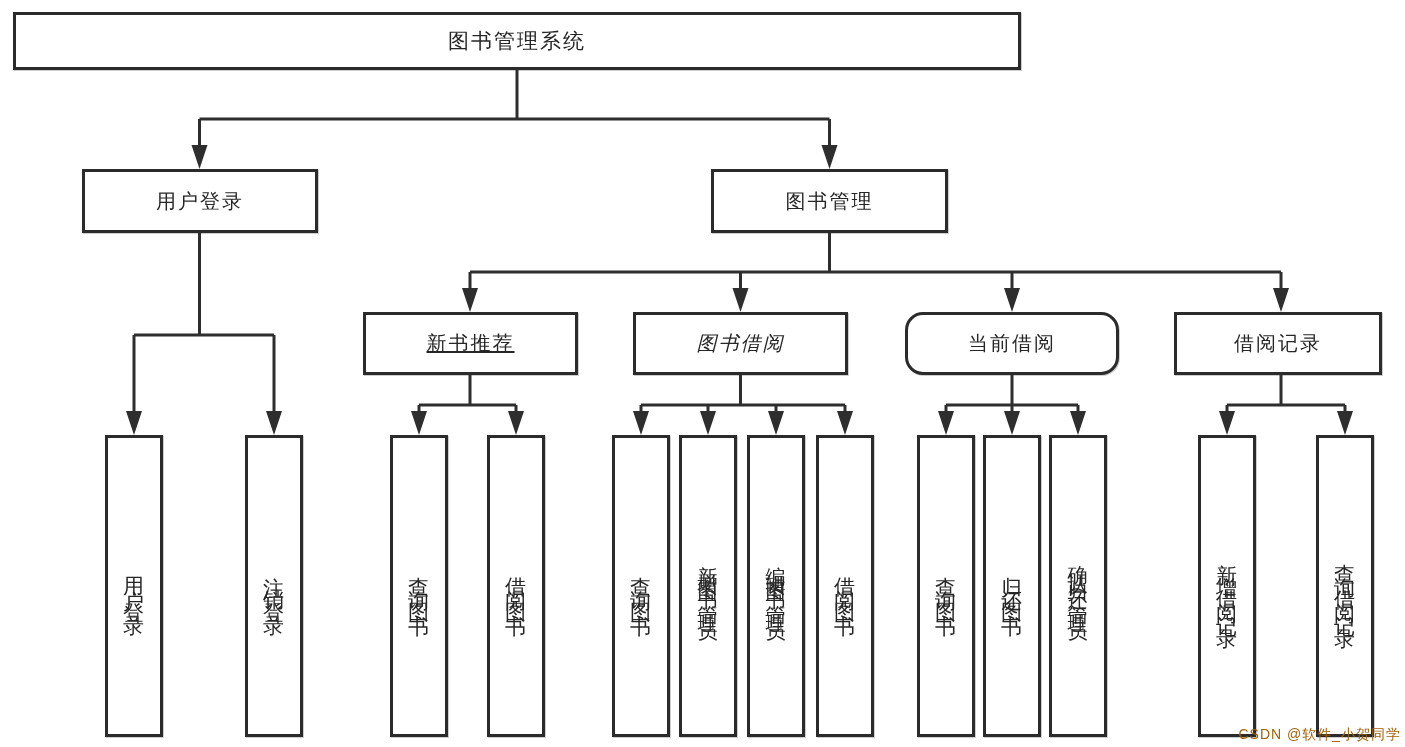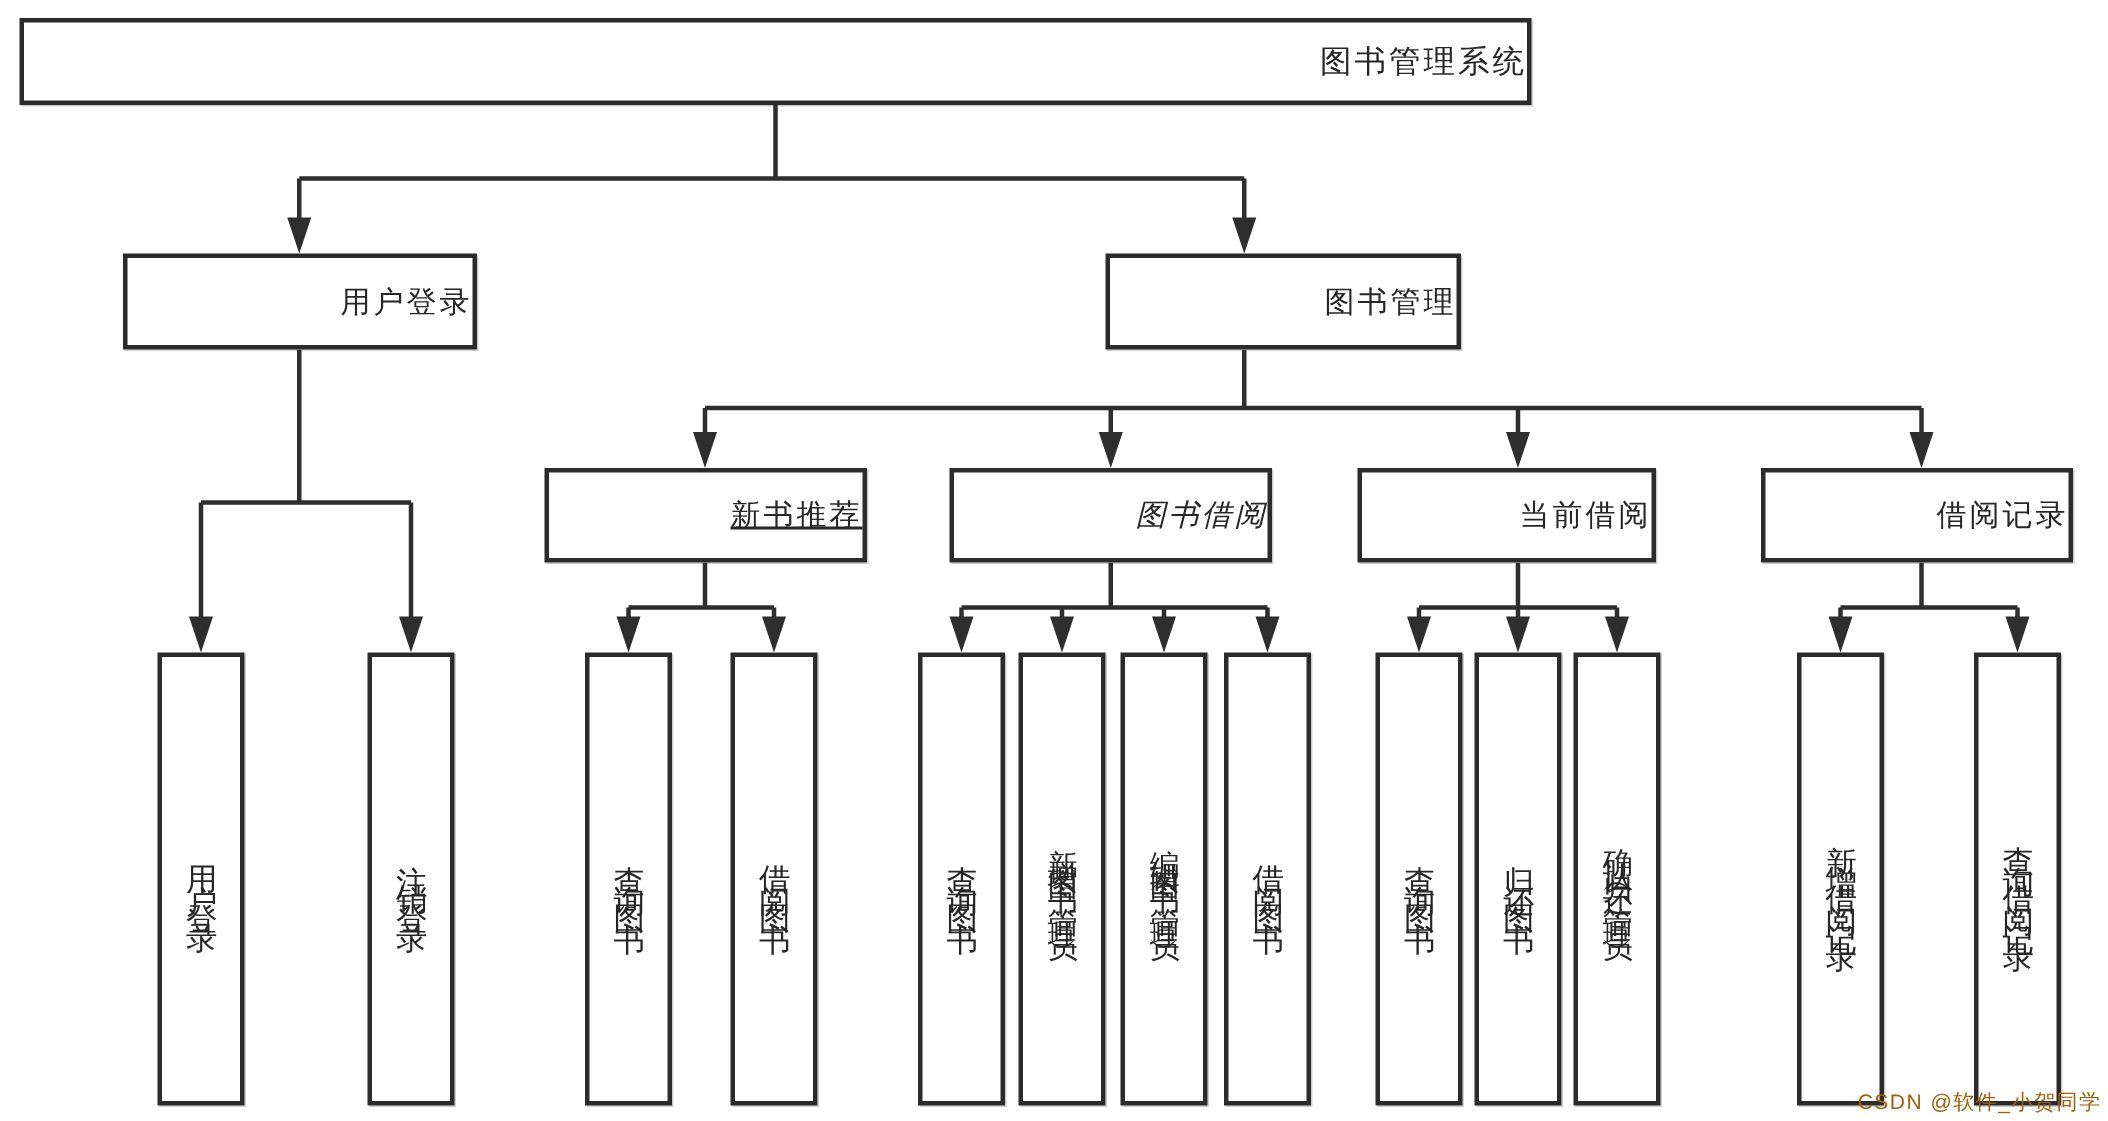--- a/index.html
+++ b/index.html
@@ -21,21 +21,21 @@
     position: absolute;
     box-sizing: border-box;
     border: 3px solid #2b2b2b;
     background: #ffffff;
     color: #262626;
     display: flex;
     align-items: center;
     justify-content: center;
     box-shadow: 1px 1px 0 rgba(60,60,60,0.25);
   }
-  .node-h { font-size: 20px; letter-spacing: 2px; justify-content: flex-end; }
+  .node-h { font-size: 20px; letter-spacing: 2px; }
   .node-root { font-size: 21px; }
   .node-v span {
     writing-mode: vertical-rl;
     text-orientation: mixed;
     font-size: 21px;
     line-height: 1;
     letter-spacing: 13px;
     white-space: nowrap;
   }
   .node-v.long span { letter-spacing: 8px; font-size: 20px; }
@@ -44,24 +44,24 @@
     right: 4px;
     bottom: 3px;
     font-size: 14px;
     color: #a16207;
     letter-spacing: 1px;
     white-space: nowrap;
   }
   
   .n-root  { left: 13px;   top: 12px;  width: 1008px; height: 58px; }
   .n-login { left: 82px;   top: 169px; width: 236px;  height: 64px; }
-  .n-mgmt  { left: 711px;  top: 169px; width: 237px;  height: 64px; margin-left: 26px; }
+  .n-mgmt  { left: 711px;  top: 169px; width: 237px;  height: 64px; }
   .n-rec   { left: 363px;  top: 312px; width: 215px;  height: 63px; text-decoration: underline; }
   .n-bor   { left: 633px;  top: 312px; width: 215px;  height: 63px; font-style: italic; }
-  .n-cur   { left: 905px;  top: 312px; width: 199px;  height: 63px; }
+  .n-cur   { left: 905px;  top: 312px; width: 214px;  height: 63px; border-radius: 18px; }
   .n-hist  { left: 1174px; top: 312px; width: 208px;  height: 63px; }
   .leaf    { top: 435px; width: 58px; height: 302px; }
   .l1  { left: 105px; }
   .l2  { left: 245px; }
   .l3  { left: 390px; }
   .l4  { left: 487px; }
   .l5  { left: 612px; }
   .l6  { left: 679px; }
   .l7  { left: 747px; }
   .l8  { left: 816px; }

